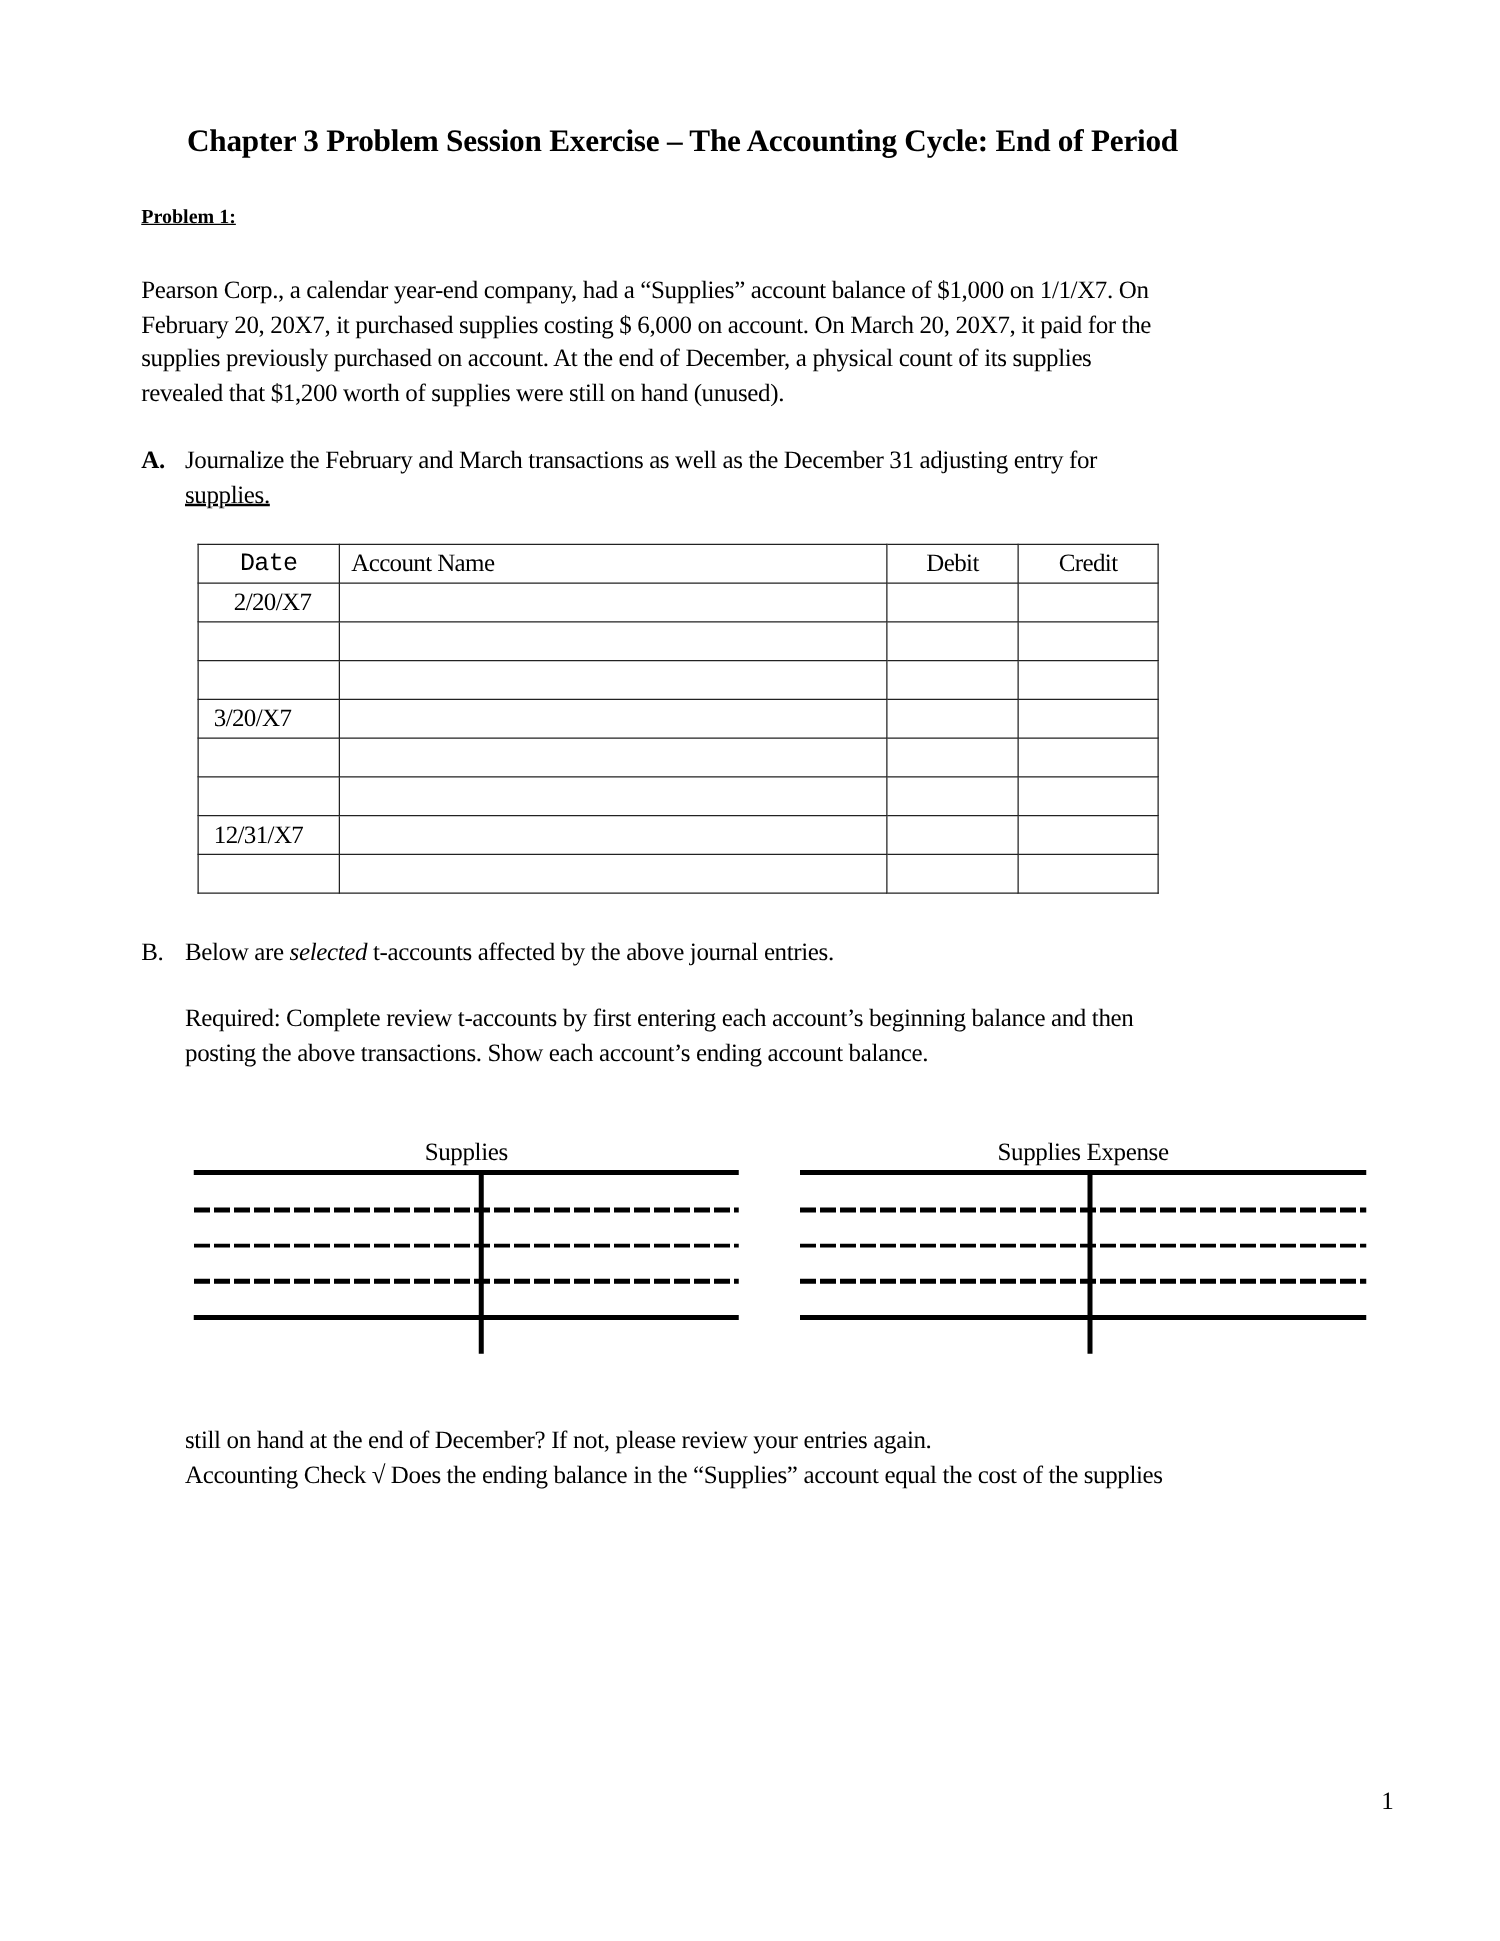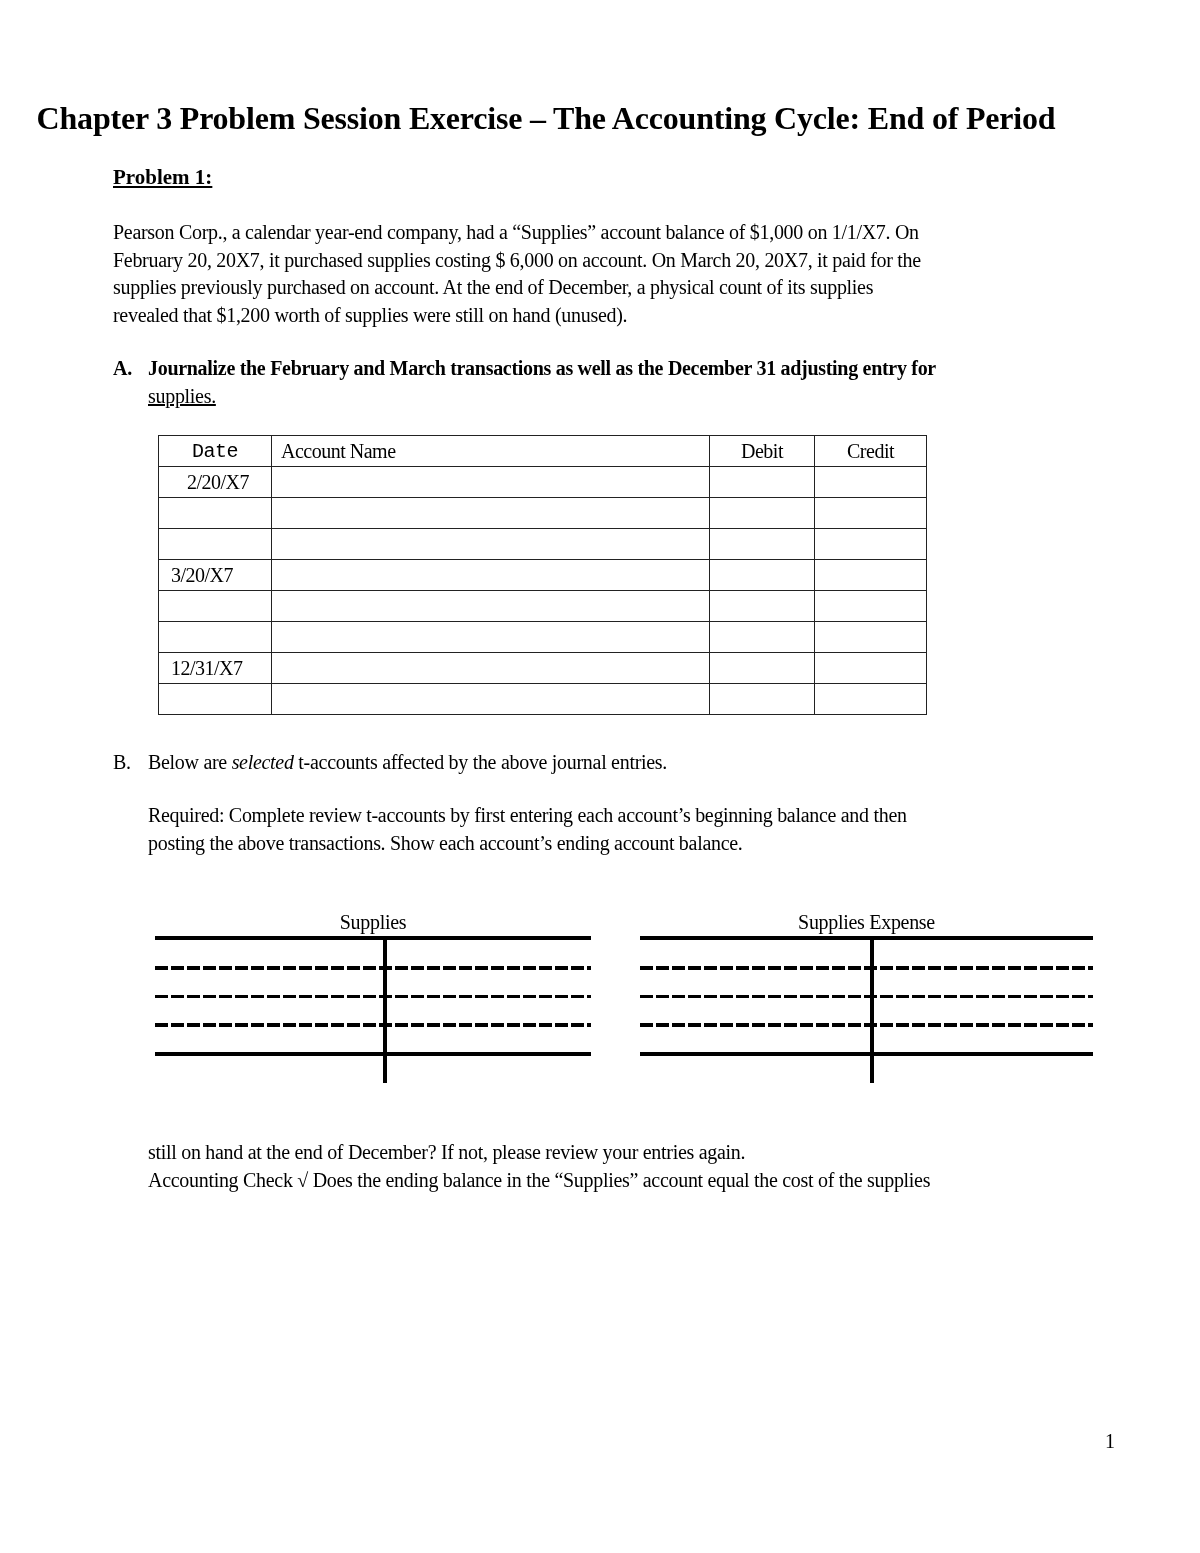--- a/index.html
+++ b/index.html
@@ -1,20 +1,20 @@
 <!DOCTYPE html>
 <html><head>
 <meta charset="utf-8">
 <style>
   html, body { margin: 0; padding: 0; background: #ffffff; }
   body { width: 1200px; height: 1553px; position: relative; overflow: hidden;
          font-family: "Liberation Serif", "DejaVu Serif", serif; color: #000; }
   .abs { position: absolute; }
-  .title { left: 0; width: 1092px; top: 100px; text-align: center; font-weight: bold; font-size: 32px; letter-spacing: -0.2px; }
-  .problem { left: 113px; top: 165px; font-weight: bold; font-size: 21px; text-decoration: underline; }
+  .title { left: 0; width: 1092px; top: 100px; text-align: center; font-weight: bold; font-size: 25px; letter-spacing: -0.2px; }
+  .problem { left: 113px; top: 165px; font-weight: bold; font-size: 16px; text-decoration: underline; }
   .para { left: 113px; top: 219px; width: 1000px; font-size: 20px; line-height: 27.5px; letter-spacing: -0.3px; }
   .para p { margin: 0; white-space: nowrap; }
   .item { font-size: 20px; line-height: 27.5px; letter-spacing: -0.3px; }
   .item .lbl { position: absolute; left: 0; }
   .item .txt { position: absolute; left: 35px; white-space: nowrap; }
   table.journal { position: absolute; left: 158px; top: 435px; border-collapse: collapse; font-size: 20px; letter-spacing: -0.5px; }
   table.journal td, table.journal th { border: 1.5px solid #222; height: 30px; padding: 0 0 0 12px; font-weight: normal; text-align: left; vertical-align: middle; }
   table.journal th.center { text-align: center; padding: 0; }
   .col-date { width: 112px; font-family: Liberation Mono, monospace; }
   .col-acct { width: 428px; margin-top: 10px; }
@@ -40,21 +40,21 @@
 
 <div class="abs para">
   <p>Pearson Corp., a calendar year-end company, had a “Supplies” account balance of $1,000 on 1/1/X7. On</p>
   <p>February 20, 20X7, it purchased supplies costing $ 6,000 on account. On March 20, 20X7, it paid for the</p>
   <p>supplies previously purchased on account.  At the end of December, a physical count of its supplies</p>
   <p>revealed that $1,200 worth of supplies were still on hand (unused).</p>
 </div>
 
 <div class="abs item" style="left:113px; top:355px; width:1000px; height:60px;">
   <span class="lbl" style="font-weight:bold;">A.</span>
-  <span class="txt" style="top:0;font-weight:bold;">Journalize the February and March transactions as well as the December 31 adjusting entry for</span>
+  <span class="txt" style="top:0;">Journalize the February and March transactions as well as the December 31 adjusting entry for</span>
   <span class="txt" style="top:27.5px;text-decoration:underline;">supplies.</span>
 </div>
 
 <table class="journal">
   <thead>
     <tr>
       <th class="center col-date">Date</th>
       <th class="col-acct" style="padding-left:9px;">Account Name</th>
       <th class="center col-debit">Debit</th>
       <th class="center col-credit">Credit</th>

